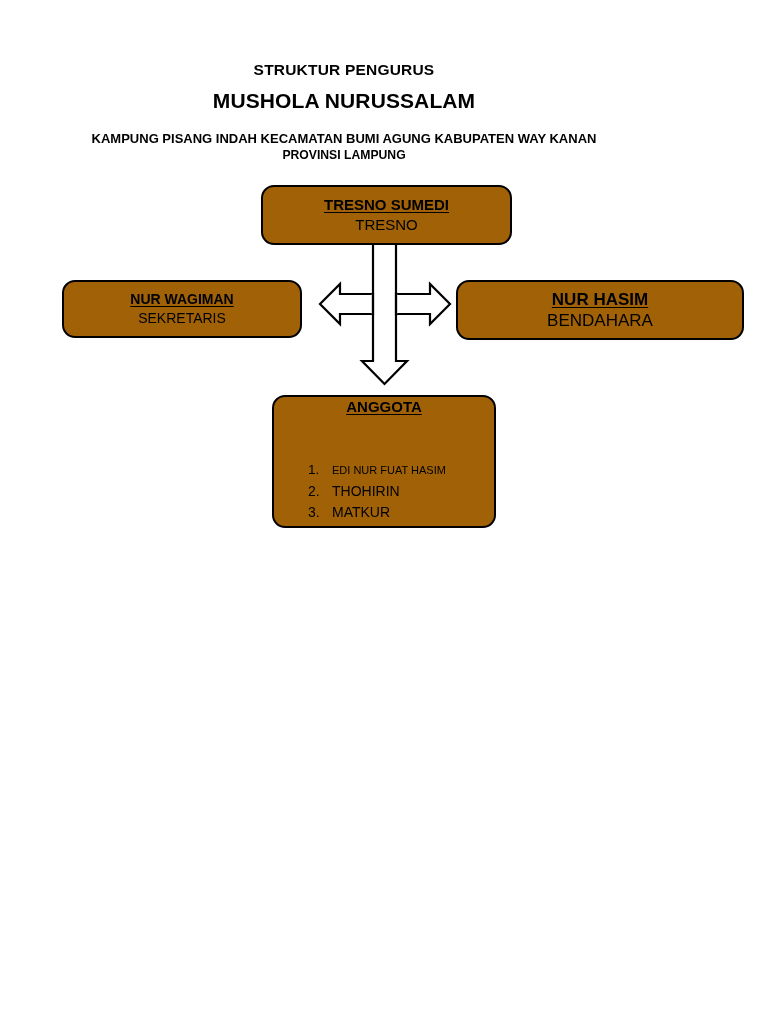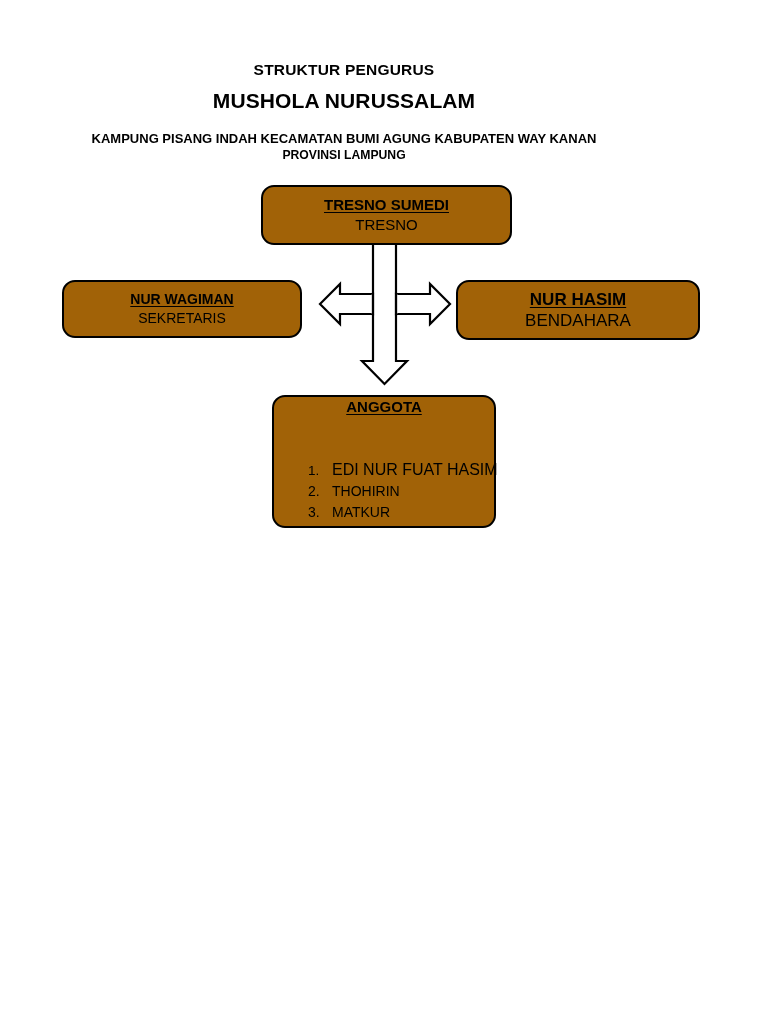--- a/index.html
+++ b/index.html
@@ -100,21 +100,21 @@
     height: 58px;
     border-radius: 13px;
   }
   #node-sekretaris .node-name { font-size: 14px; line-height: 18px; }
   #node-sekretaris .node-role { font-size: 14px; line-height: 19px; margin-top: 1px; }
 
   
   #node-bendahara {
     left: 456px;
     top: 280px;
-    width: 244px;
+    width: 288px;
     height: 60px;
     border-radius: 13px;
   }
   #node-bendahara .node-name { font-size: 17px; line-height: 21px; }
   #node-bendahara .node-role { font-size: 17px; line-height: 22px; margin-top: 0px; }
 
   
   #node-anggota {
     left: 272px;
     top: 395px;
@@ -138,21 +138,21 @@
     align-items: baseline;
     line-height: 21px;
     white-space: nowrap;
   }
   .anggota-num {
     width: 24px;
     flex: 0 0 24px;
     font-size: 14px;
   }
   .anggota-label { font-size: 14px; }
-  .anggota-item.sm .anggota-label { font-size: 16px; }
+  .anggota-item.sm .anggota-label { font-size: 11px; }
   .anggota-item.sm .anggota-num { font-size: 13.5px; }
 
   
   #connector {
     position: absolute;
     left: 315px;
     top: 243px;
     width: 140px;
     height: 145px;
     z-index: 1;

